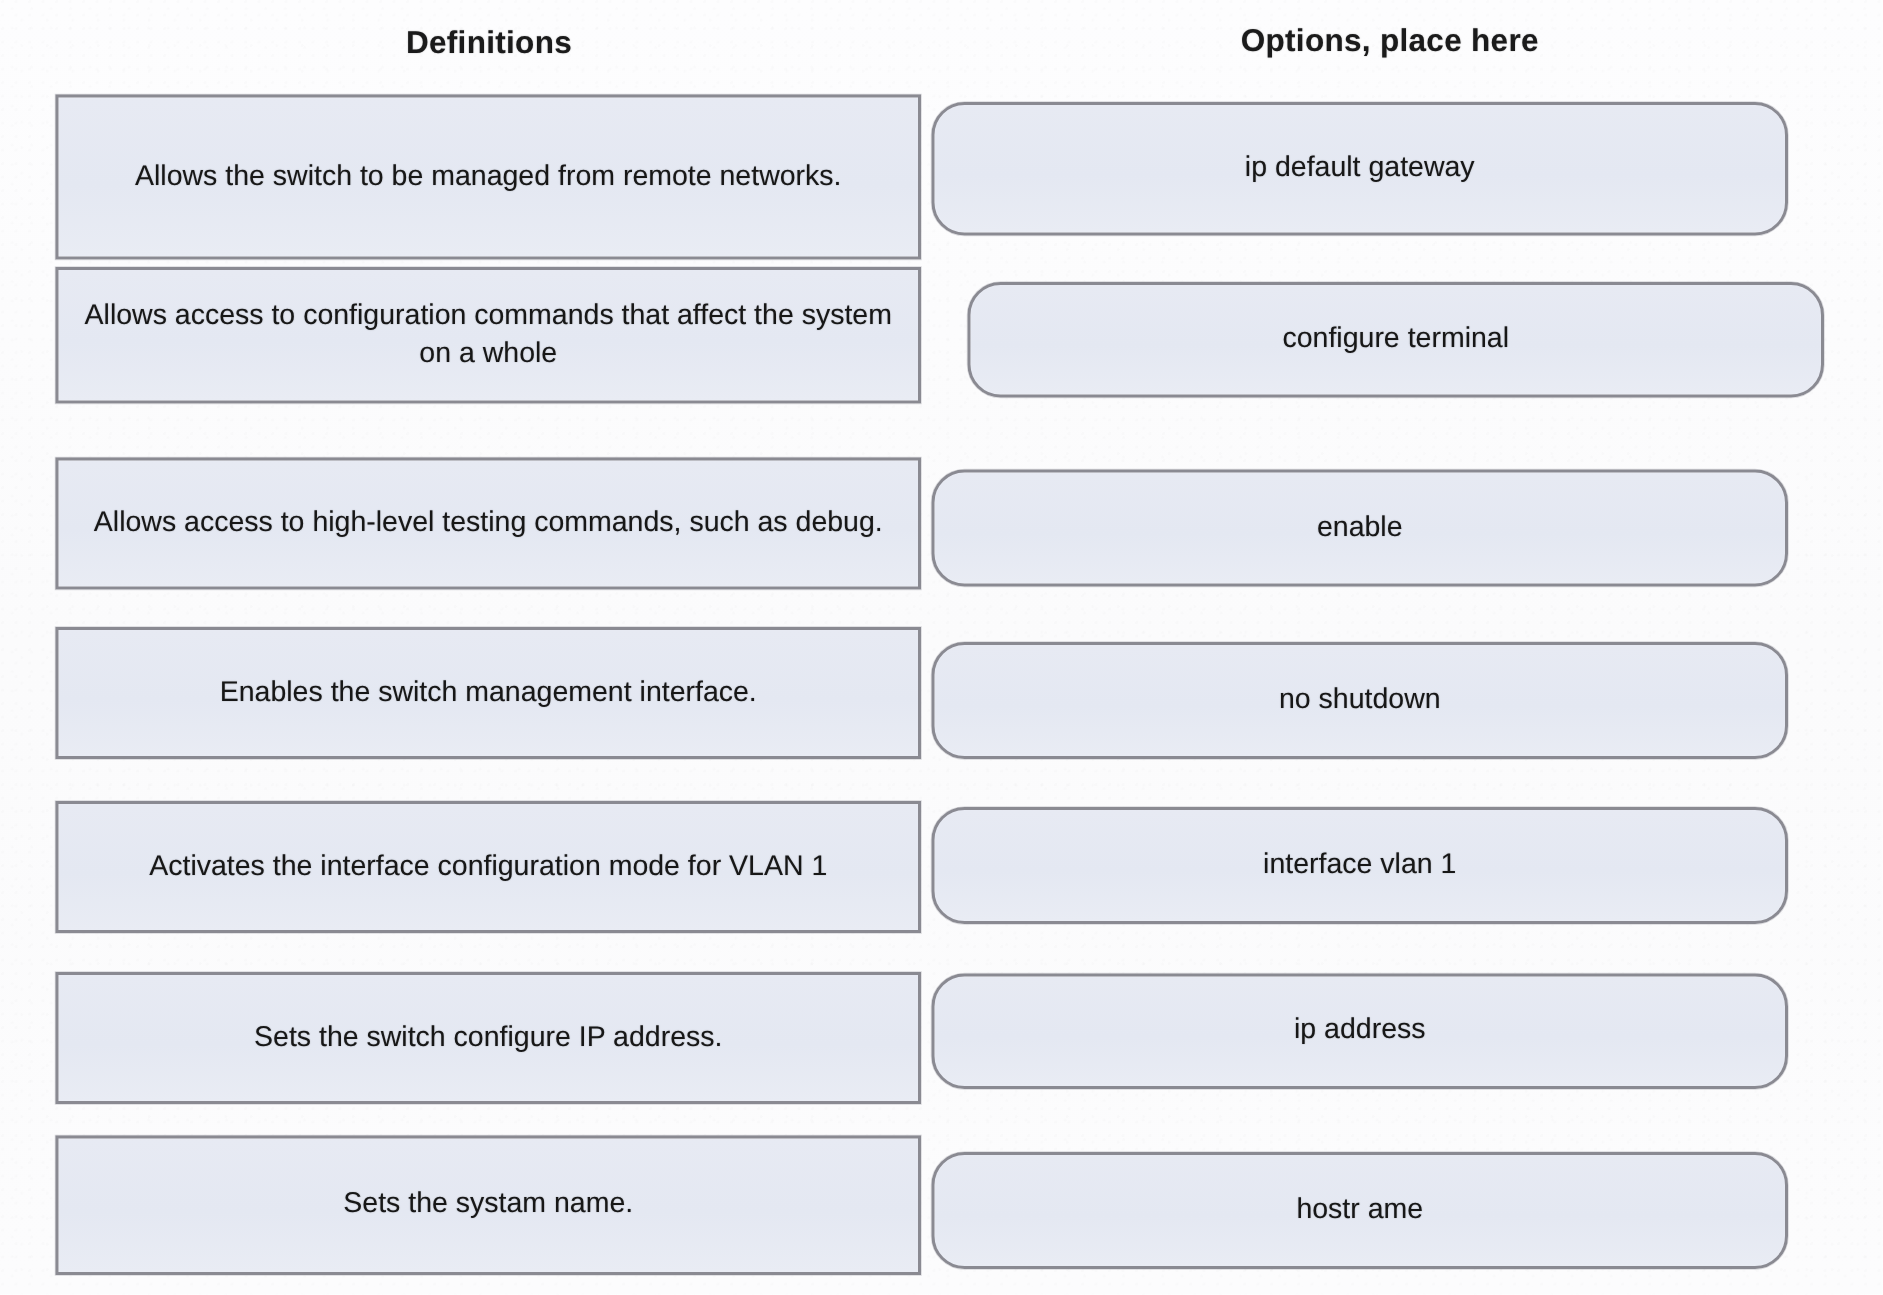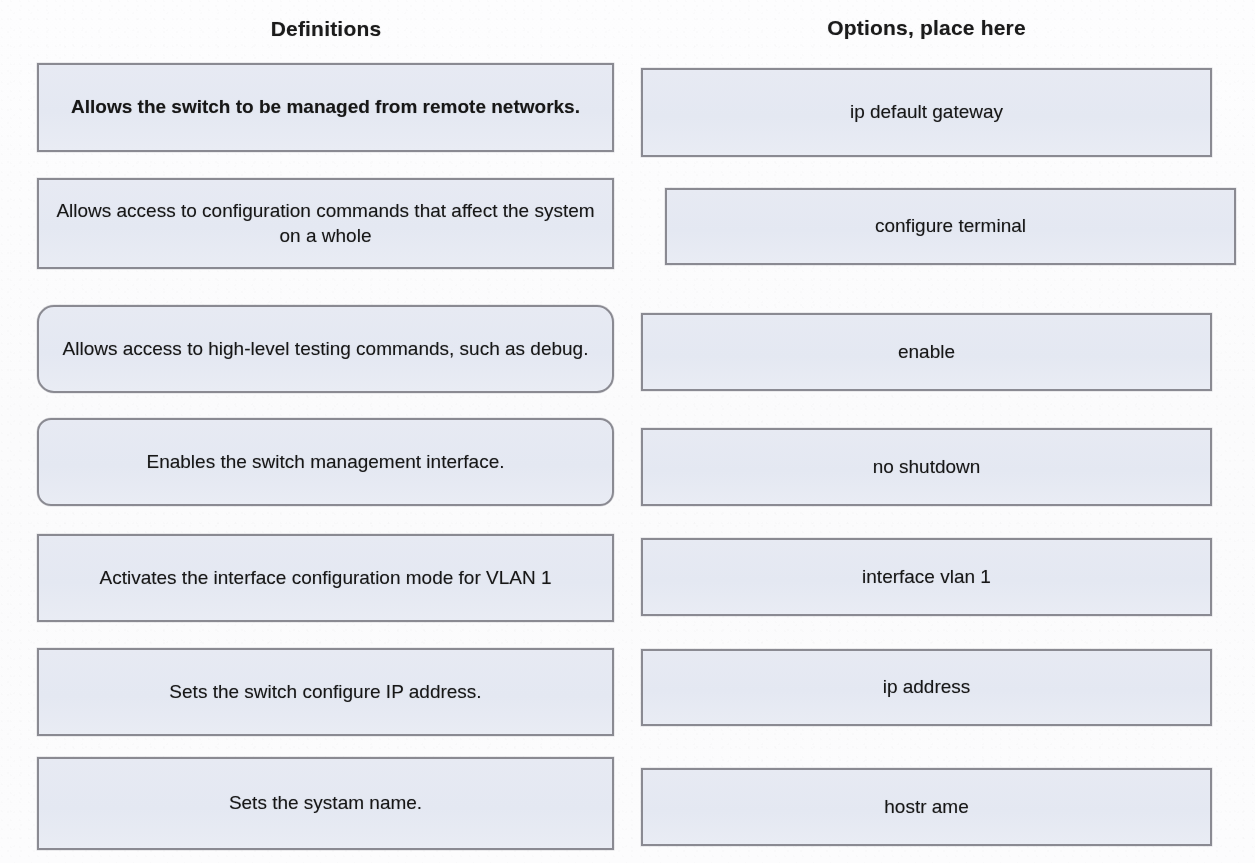--- a/index.html
+++ b/index.html
@@ -55,27 +55,27 @@
     color: #171717;
     font-size: 19px;
     line-height: 1.28;
     padding: 2px 10px;
     box-shadow: 0 0 0 0.5px rgba(120,120,130,0.25);
     text-shadow: 0 0 1px rgba(0,0,0,0.3);
   }
   .tile .tile-text { display: block; width: 100%; }
 
   .definition-tile { left: 37px; width: 577px; }
-  .option-tile     { left: 641px; width: 571px; }
+  .option-tile     { left: 621px; width: 571px; border-radius: 22px; }
 
   
-  #def-0 { top: 63px;  height: 89px; font-weight: bold; }
+  #def-0 { top: 63px;  height: 110px; }
   #def-1 { top: 178px; height: 91px; }
-  #def-2 { top: 305px; height: 88px; border-radius: 17px; }
-  #def-3 { top: 418px; height: 88px; border-radius: 14px; }
+  #def-2 { top: 305px; height: 88px; }
+  #def-3 { top: 418px; height: 88px; }
   #def-4 { top: 534px; height: 88px; }
   #def-5 { top: 648px; height: 88px; }
   #def-6 { top: 757px; height: 93px; }
 
   
   #opt-0 { top: 68px;  height: 89px; }
   #opt-1 { top: 188px; height: 77px; margin-left: 24px; }
   #opt-2 { top: 313px; height: 78px; }
   #opt-3 { top: 428px; height: 78px; }
   #opt-4 { top: 538px; height: 78px; }

